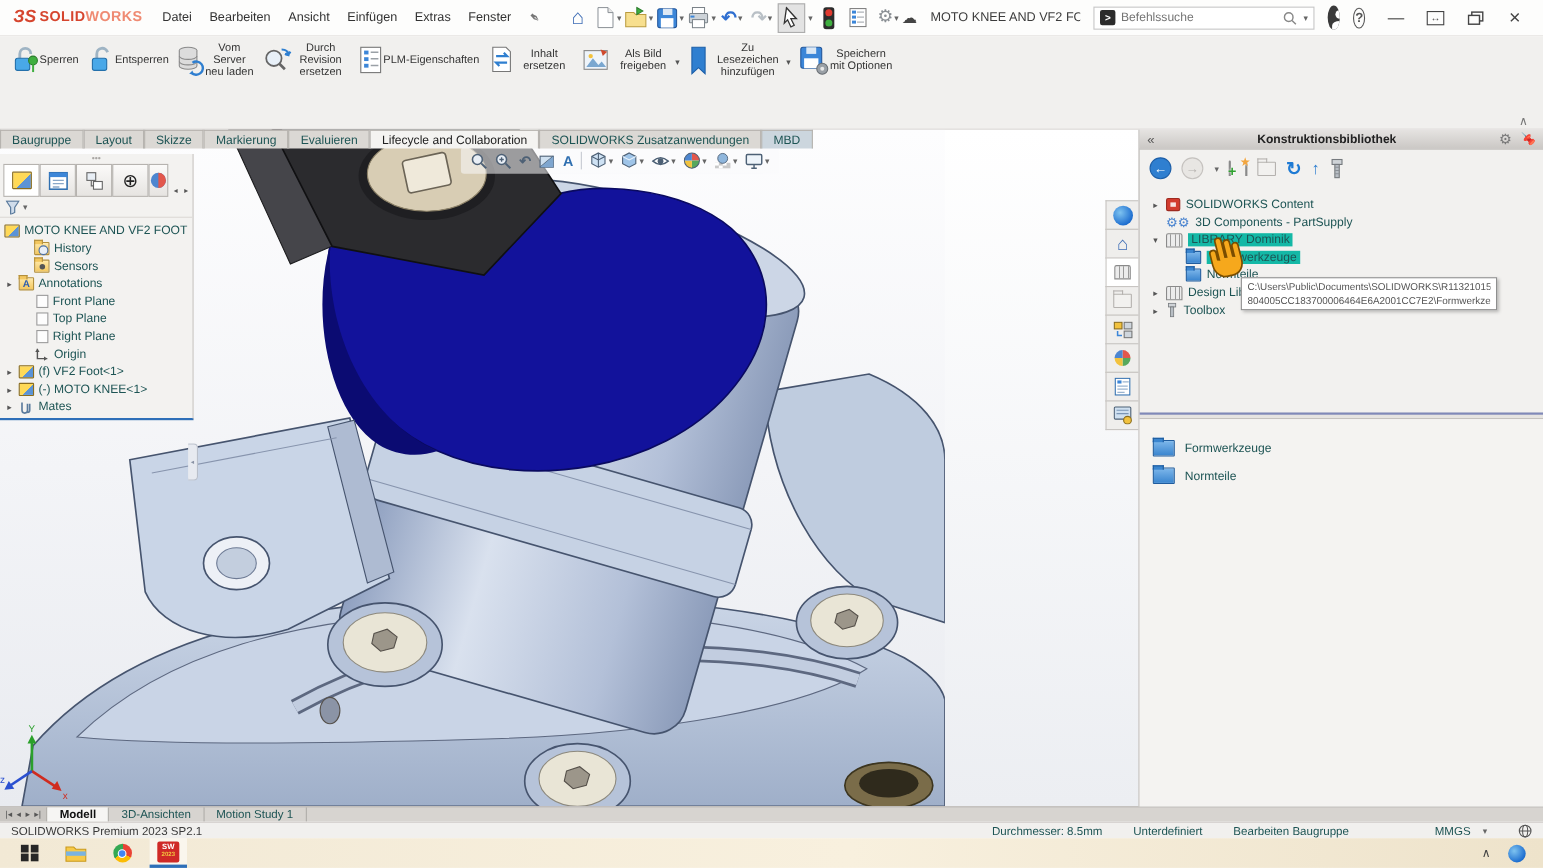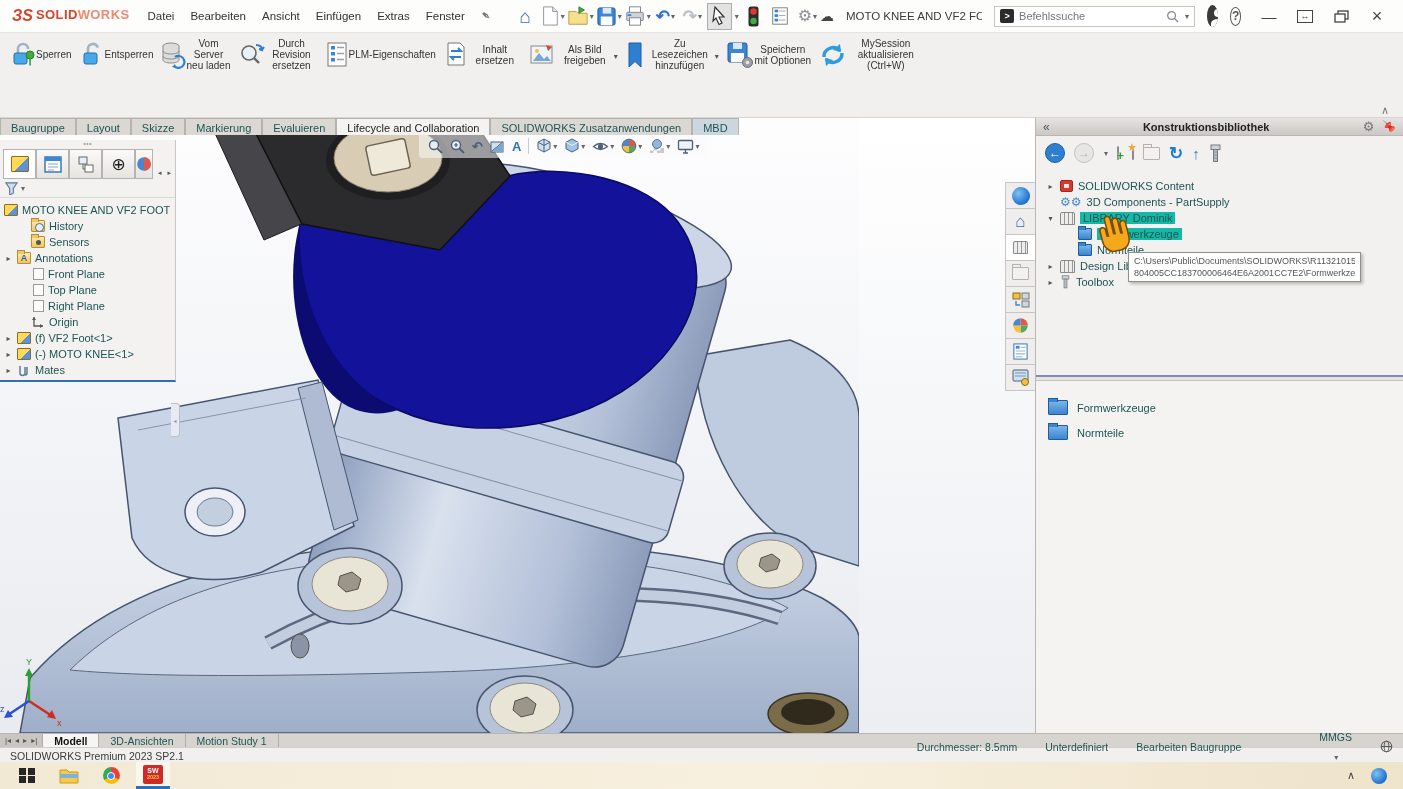--- a/index.html
+++ b/index.html
@@ -123,21 +123,21 @@
 .bigbf:before{width:8px;}
 
 
 .doctabs{position:absolute;top:733px;left:0;right:0;height:14px;background:#d7d4d0;border-top:1px solid #b9b6b3;display:flex;align-items:stretch;font-size:10.5px;}
 .nav4{display:flex;align-items:center;padding:0 4px;gap:2px;color:#555;font-size:8px;background:#c9c6c2;border-right:1px solid #b0ada9;}
 .nav4 span{padding:0 1px;}
 .dtab{padding:0 11px;display:flex;align-items:center;color:#1d5454;border-right:1px solid #b0ada9;}
 .dtab.active{background:#f6f5f3;color:#111;font-weight:bold;}
 .statusbar{position:absolute;top:747px;left:0;right:0;height:15px;background:#f1f0ee;border-top:1px solid #d1cecb;display:flex;align-items:flex-end;font-size:10.5px;color:#3a3a3a;padding:0 10px;}
 .sb-right{margin-left:auto;display:flex;gap:28px;align-items:center;color:#1d5454;}
-.sb-units{display:flex;align-items:center;gap:10px;margin-left:50px;color:#1d5454;flex-direction:column;}
+.sb-units{display:flex;align-items:center;gap:10px;margin-left:50px;color:#1d5454;}
 .taskbar{position:absolute;top:762px;left:0;right:0;height:27px;background:linear-gradient(90deg,#f2e9d5,#f8f0de 55%,#eee3cb);display:flex;align-items:center;padding-left:10px;gap:8px;}
 .tb-icon{width:34px;height:27px;display:flex;align-items:center;justify-content:center;}
 .winlogo{display:grid;grid-template-columns:7px 7px;grid-gap:1.5px;}
 .winlogo i{width:7px;height:7px;background:#262626;}
 .chrome{width:17px;height:17px;border-radius:50%;background:conic-gradient(#ea4335 0 33%,#fbbc05 33% 66%,#34a853 66% 100%);display:flex;align-items:center;justify-content:center;}
 .chrome i{width:8px;height:8px;border-radius:50%;background:#4285f4;border:1.5px solid #fff;}
 .sw-tb{background:rgba(255,255,255,.55);border-bottom:3px solid #2e6fb8;}
 .sw-badge{width:20px;height:19px;background:#cf2a27;border-radius:2px;color:#fff;font-size:7px;font-weight:bold;display:flex;flex-direction:column;align-items:center;justify-content:center;line-height:7px;}
 .sw-badge em{font-style:normal;color:#f2c23e;font-size:5.5px;}
 .tb-right{margin-left:auto;display:flex;align-items:center;gap:16px;padding-right:16px;}
@@ -359,31 +359,20 @@
     <span class="ric">
         <svg width="28" height="28" viewBox="0 0 28 28">
           <rect x="2" y="2" width="19" height="19" rx="2" fill="#3c86d8" stroke="#24589c"></rect>
           <rect x="7" y="2" width="9" height="6" fill="#dce8f5"></rect>
           <rect x="5" y="12" width="13" height="9" fill="#fff"></rect>
           <circle cx="21.5" cy="21.5" r="5" fill="#9aa0a6" stroke="#6a6f74"></circle>
           <circle cx="21.5" cy="21.5" r="1.8" fill="#e8e8e8"></circle>
         </svg>
       </span>
     <span class="rlbl" style="max-width:58px;">Speichern mit Optionen</span>
-  </div>
-  <div class="rbtn">
-    <span class="ric">
-        <svg width="28" height="28" viewBox="0 0 28 28">
-          <path d="M5 16a9 9 0 0 1 16-6" fill="none" stroke="#2f9be0" stroke-width="3.4"></path>
-          <path d="M23 12a9 9 0 0 1-16 6" fill="none" stroke="#2f9be0" stroke-width="3.4"></path>
-          <path d="M21 3l1 8-8-2Z" fill="#2f9be0"></path>
-          <path d="M7 25l-1-8 8 2Z" fill="#2f9be0"></path>
-        </svg>
-      </span>
-    <span class="rlbl" style="max-width:78px;">MySession aktualisieren (Ctrl+W)</span>
   </div>
 </div>
 <span class="ribbon-collapse" style="position:absolute;top:104px;right:14px;z-index:5;">∧</span>
 
 <div class="main">
 
   <div class="viewport">
     <svg class="model" width="859" height="615" viewBox="0 0 859 615">
       <defs>
         <linearGradient id="bgg" x1="0" y1="0" x2="0" y2="1">

